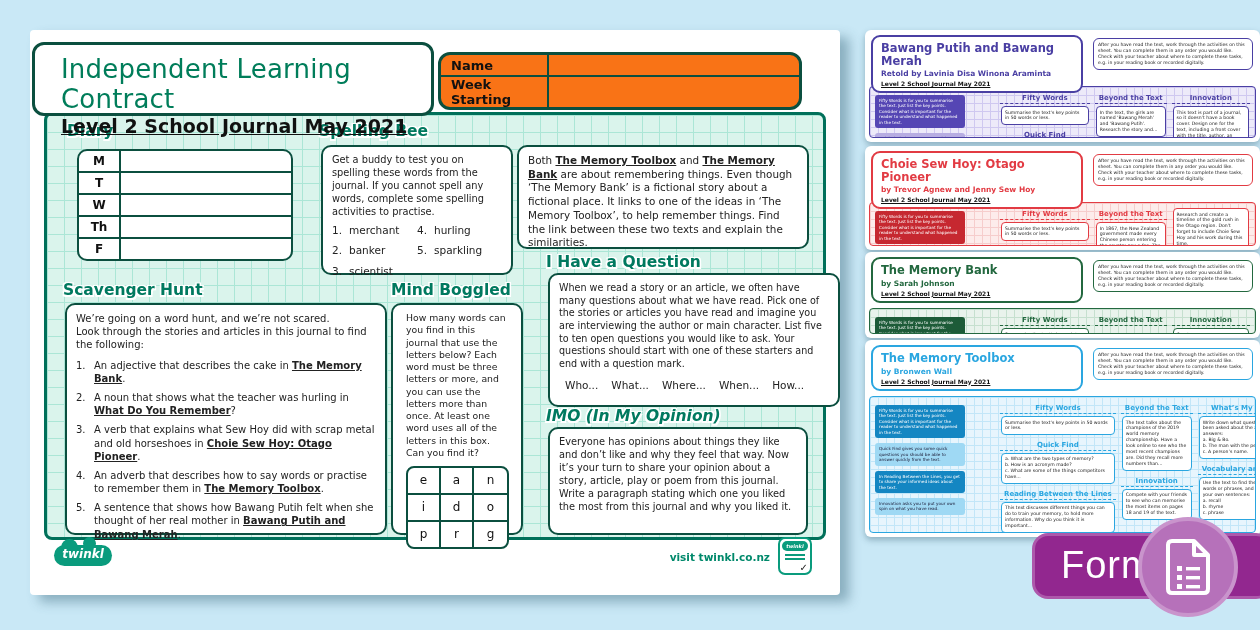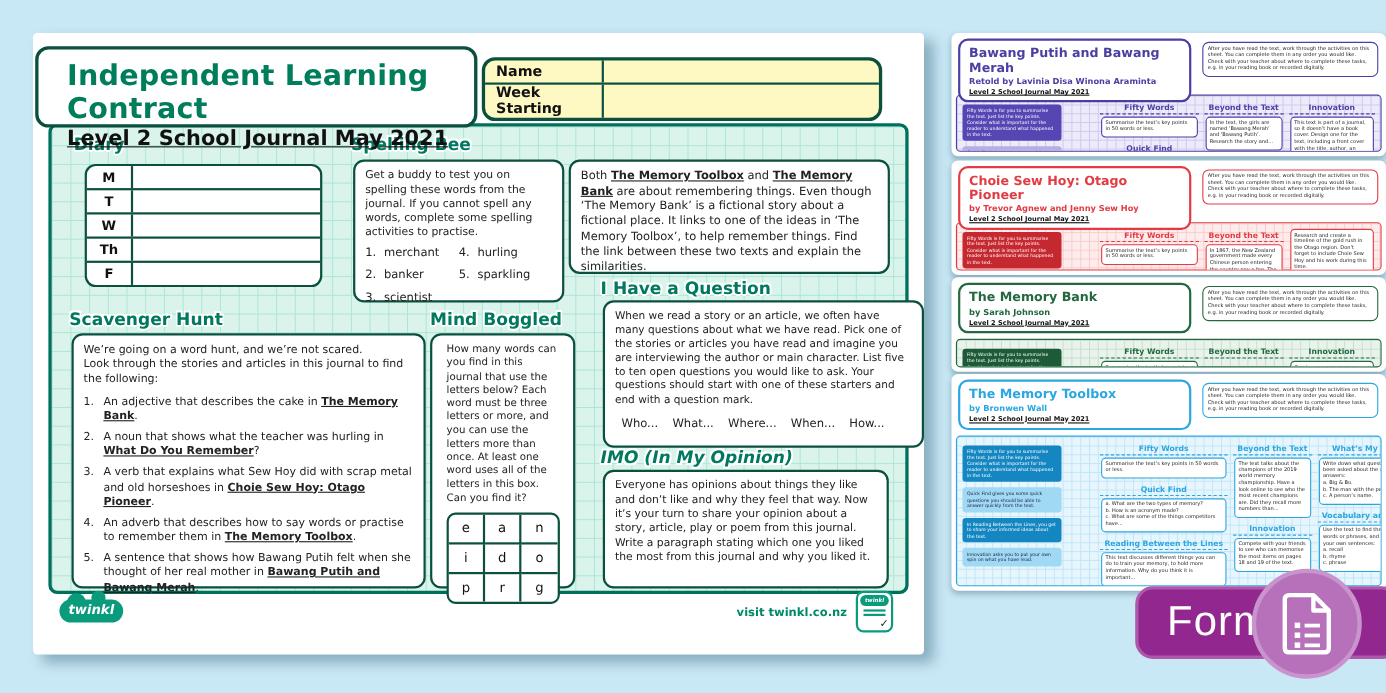--- a/index.html
+++ b/index.html
@@ -4,23 +4,23 @@
 <style>
   html,body{margin:0;padding:0}
   body{width:1260px;height:630px;overflow:hidden;background:#c9e8f6;position:relative;
        font-family:"DejaVu Sans","Liberation Sans",sans-serif;}
 
   
   .page{position:absolute;left:30px;top:30px;width:810px;height:565px;background:#fff;
         border-radius:4px;box-shadow:9px 7px 12px rgba(60,105,125,.45);}
   .title-box{position:absolute;left:2px;top:12px;width:402px;height:74px;background:#fff;
         border:3px solid #0b4f3f;border-radius:12px;z-index:3;box-sizing:border-box;padding:9px 0 0 26px;}
-  .main-title{color:#007d5a;font-size:26px;font-weight:bold;letter-spacing:.2px;}
+  .main-title{color:#007d5a;font-size:26px;font-weight:normal;letter-spacing:.2px;}
   .sub-title{font-size:19px;font-weight:bold;text-decoration:underline;color:#111;margin-top:1px;}
-  .name-box{position:absolute;left:408px;top:22px;width:364px;height:58px;background:#fef9c3;
+  .name-box{position:absolute;left:408px;top:22px;width:364px;height:58px;background:#f97316;
         border:3px solid #0b4f3f;border-radius:12px;z-index:3;box-sizing:border-box;display:flex;flex-direction:column;}
   .name-row{flex:1;display:flex;align-items:center;}
   .name-row + .name-row{border-top:2px solid #0b4f3f;}
   .name-label{width:108px;padding-left:10px;font-size:13px;font-weight:bold;color:#111;box-sizing:border-box;
         border-right:2px solid #0b4f3f;align-self:stretch;display:flex;align-items:center;}
   .name-value{flex:1;}
 
   .sheet{position:absolute;left:14px;top:82px;width:782px;height:428px;box-sizing:border-box;
         border:3px solid #00705a;border-radius:8px;background-color:#daf4ec;
         background-image:linear-gradient(#abe6d6 1px,transparent 1px),linear-gradient(90deg,#abe6d6 1px,transparent 1px);

